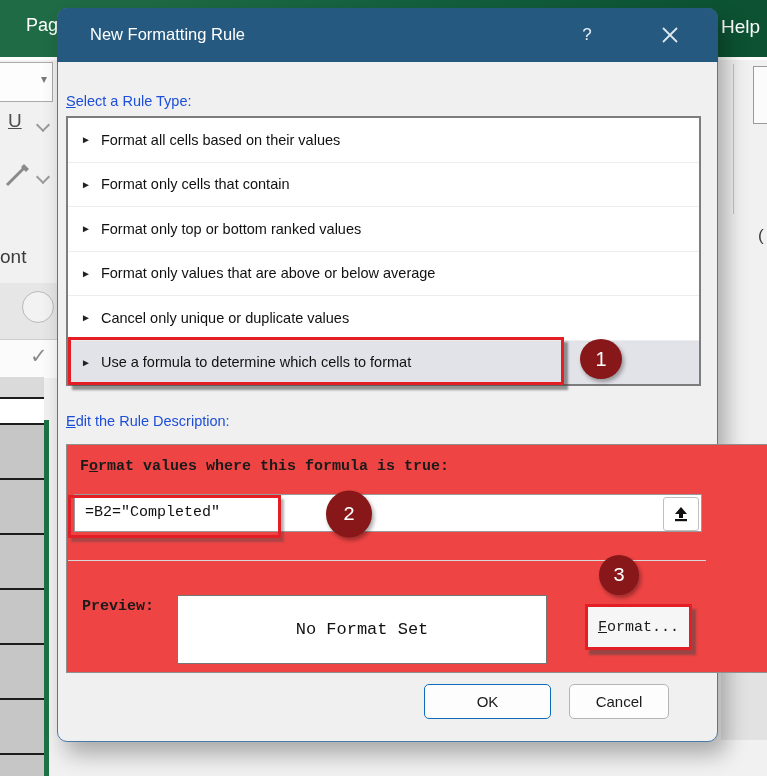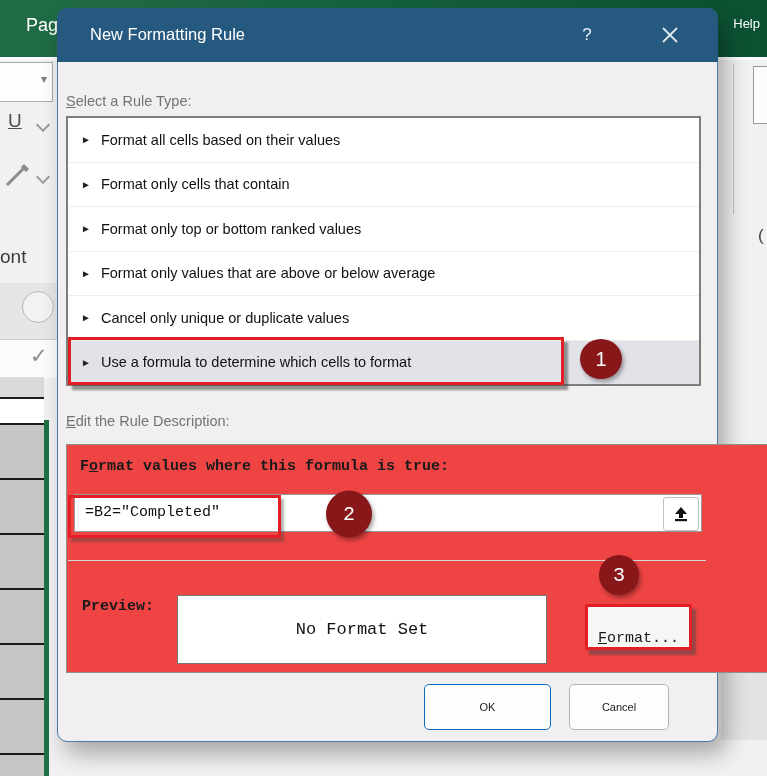--- a/index.html
+++ b/index.html
@@ -6,21 +6,21 @@
   .canvas{position:relative;width:767px;height:776px;background:#f1f1f1;overflow:hidden;
           font-family:"Liberation Sans",sans-serif;color:#1a1a1a;}
   .abs{position:absolute;}
 
   
   .greenbar{left:0;top:0;width:767px;height:57px;
     background:linear-gradient(to right,#1f6b45 0%,#1f6b45 18%,#14603e 55%,#0b5132 100%);
     border-bottom:3px solid #fdfdfd;}
   .ribbon-tab{color:#fff;position:absolute;}
   .tab-left{left:26px;top:15px;font-size:18px;}
-  .tab-right{right:7px;top:16px;font-size:13px;}
+  .tab-right{right:7px;top:16px;font-size:19px;}
   .combo{left:0;top:62px;width:52px;height:38px;background:#fdfdfd;border:1px solid #ababab;border-left:none;}
   .dd-arrow{position:absolute;right:5px;top:9px;color:#7a7a7a;font-size:12px;}
   .ubtn{left:8px;top:110px;font-size:19px;color:#4f4f4f;text-decoration:underline;}
   .chev{width:8px;height:8px;border-right:2px solid #9a9a9a;border-bottom:2px solid #9a9a9a;transform:rotate(45deg);}
   .chev1{left:38px;top:120px;}
   .chev2{left:38px;top:172px;}
   .penwrap{left:2px;top:160px;}
   .ont{left:0;top:246px;font-size:19px;color:#3c3c3c;}
   .band{left:0;top:283px;width:57px;height:56px;background:#e6e6e6;}
   .circle{left:22px;top:291px;width:30px;height:30px;border:1.5px solid #b9b9b9;border-radius:50%;background:#f2f2f2;}
@@ -43,21 +43,21 @@
   .dialog{left:57px;top:8px;width:659px;height:732px;background:#f0f0f0;
     border:1.5px solid #4a7aa8;border-radius:10px;box-shadow:8px 12px 22px rgba(0,0,0,.3);}
   .titlebar{position:absolute;left:-1px;top:-1px;width:661px;height:54px;background:#26597f;
     border-radius:10px 10px 0 0;}
   .title{position:absolute;left:33px;top:17px;color:#fff;font-size:16.5px;}
   .helpbtn{position:absolute;left:516px;top:12px;width:28px;height:30px;color:#e8eef4;
     font-size:17px;text-align:center;line-height:30px;cursor:default;}
   .closebtn{position:absolute;left:595px;top:12px;width:36px;height:30px;display:flex;
     align-items:center;justify-content:center;}
 
-  .lbl{font-size:14.5px;color:#737373;}
+  .lbl{font-size:14.5px;color:#1d4ed8;}
   .lbl-select{left:8px;top:84px;}
   .u{text-decoration:underline;}
 
   .rulelist{left:8px;top:107px;width:635px;height:270px;background:#fff;
     border:2px solid #7d7d7d;display:flex;flex-direction:column;box-sizing:border-box;}
   .rulerow{flex:1;display:flex;align-items:center;padding-left:13px;gap:10px;
     border-bottom:1px solid #ededed;font-size:14.5px;color:#111;}
   .rulerow:last-child{border-bottom:none;background:#e2e2e9;position:relative;}
   .bullet{font-size:10px;color:#222;}
   .redbox1{position:absolute;left:0;top:-4px;width:490px;height:42px;
@@ -82,24 +82,24 @@
     border:3px solid #e31e25;box-shadow:3px 4px 2px rgba(70,70,70,.4);}
   .badge2{left:282px;top:69px;width:46px;height:47px;}
   .gb-divider{position:absolute;left:1px;top:115px;width:638px;height:1px;background:#d8d8d8;}
   .badge3{left:552px;top:130px;width:40px;height:40px;}
   .preview-label{position:absolute;left:15px;top:153px;font-size:15px;font-weight:bold;}
   .preview-box{position:absolute;left:110px;top:150px;width:370px;height:69px;background:#fff;
     border:1.5px solid #767676;display:flex;align-items:center;justify-content:center;
     font-size:17px;color:#111;box-sizing:border-box;}
   .format-btn{position:absolute;left:518px;top:159px;width:107px;height:46px;background:#f6f6f6;
     border:3px solid #e31e25;box-shadow:4px 5px 2px rgba(70,70,70,.5);display:flex;
-    align-items:flex-end;justify-content:center;font-size:15px;box-sizing:border-box;}
-
-  .btn{position:absolute;height:46px;background:#fdfdfd;border-radius:5px;display:flex;
-    align-items:center;justify-content:center;font-size:11px;color:#1a1a1a;box-sizing:border-box;}
+    align-items:center;justify-content:center;font-size:15px;box-sizing:border-box;}
+
+  .btn{position:absolute;height:35px;background:#fdfdfd;border-radius:5px;display:flex;
+    align-items:center;justify-content:center;font-size:15px;color:#1a1a1a;box-sizing:border-box;}
   .ok-btn{left:366px;top:675px;width:127px;border:1.5px solid #0f6cbd;}
   .cancel-btn{left:511px;top:675px;width:100px;border:1px solid #b5b5b5;}
 </style>
 </head>
 <body>
 
 <div class="canvas">
 
   <div class="abs greenbar">
     <span class="ribbon-tab tab-left">Page</span>

